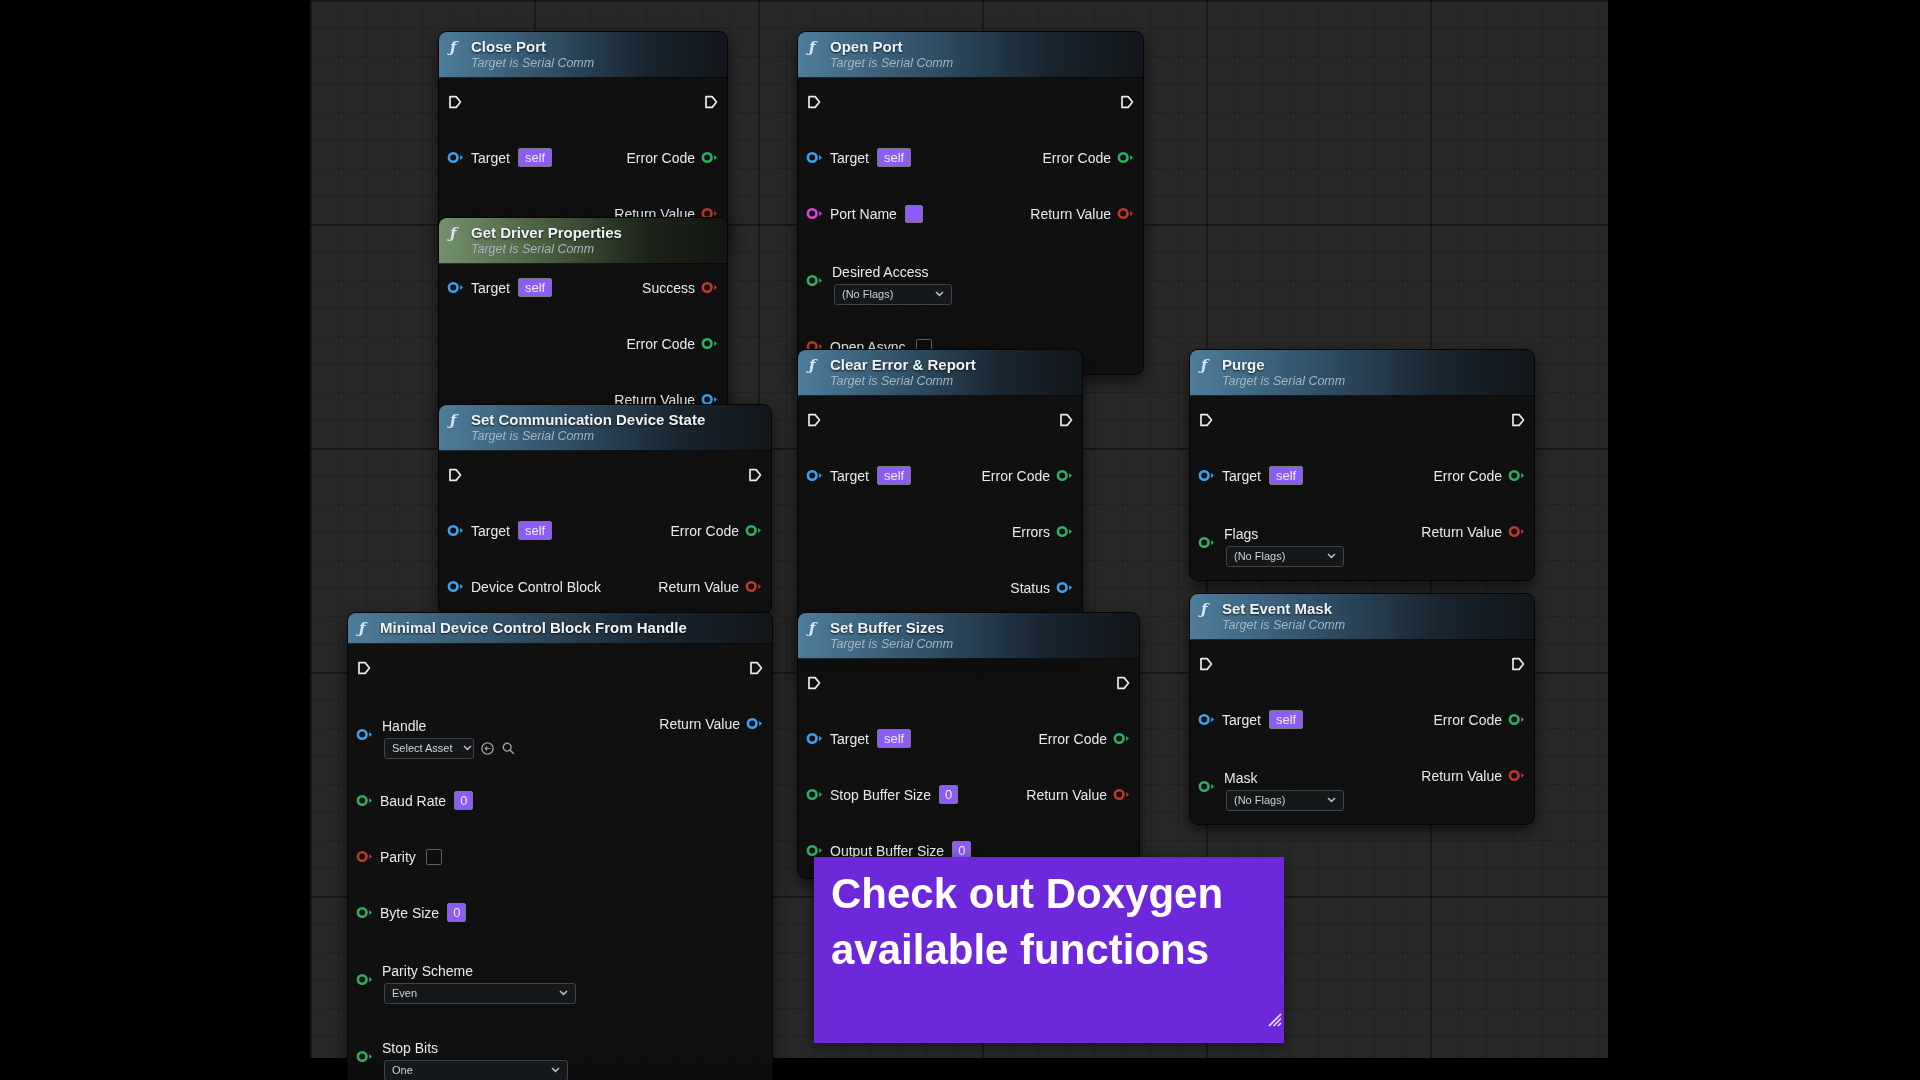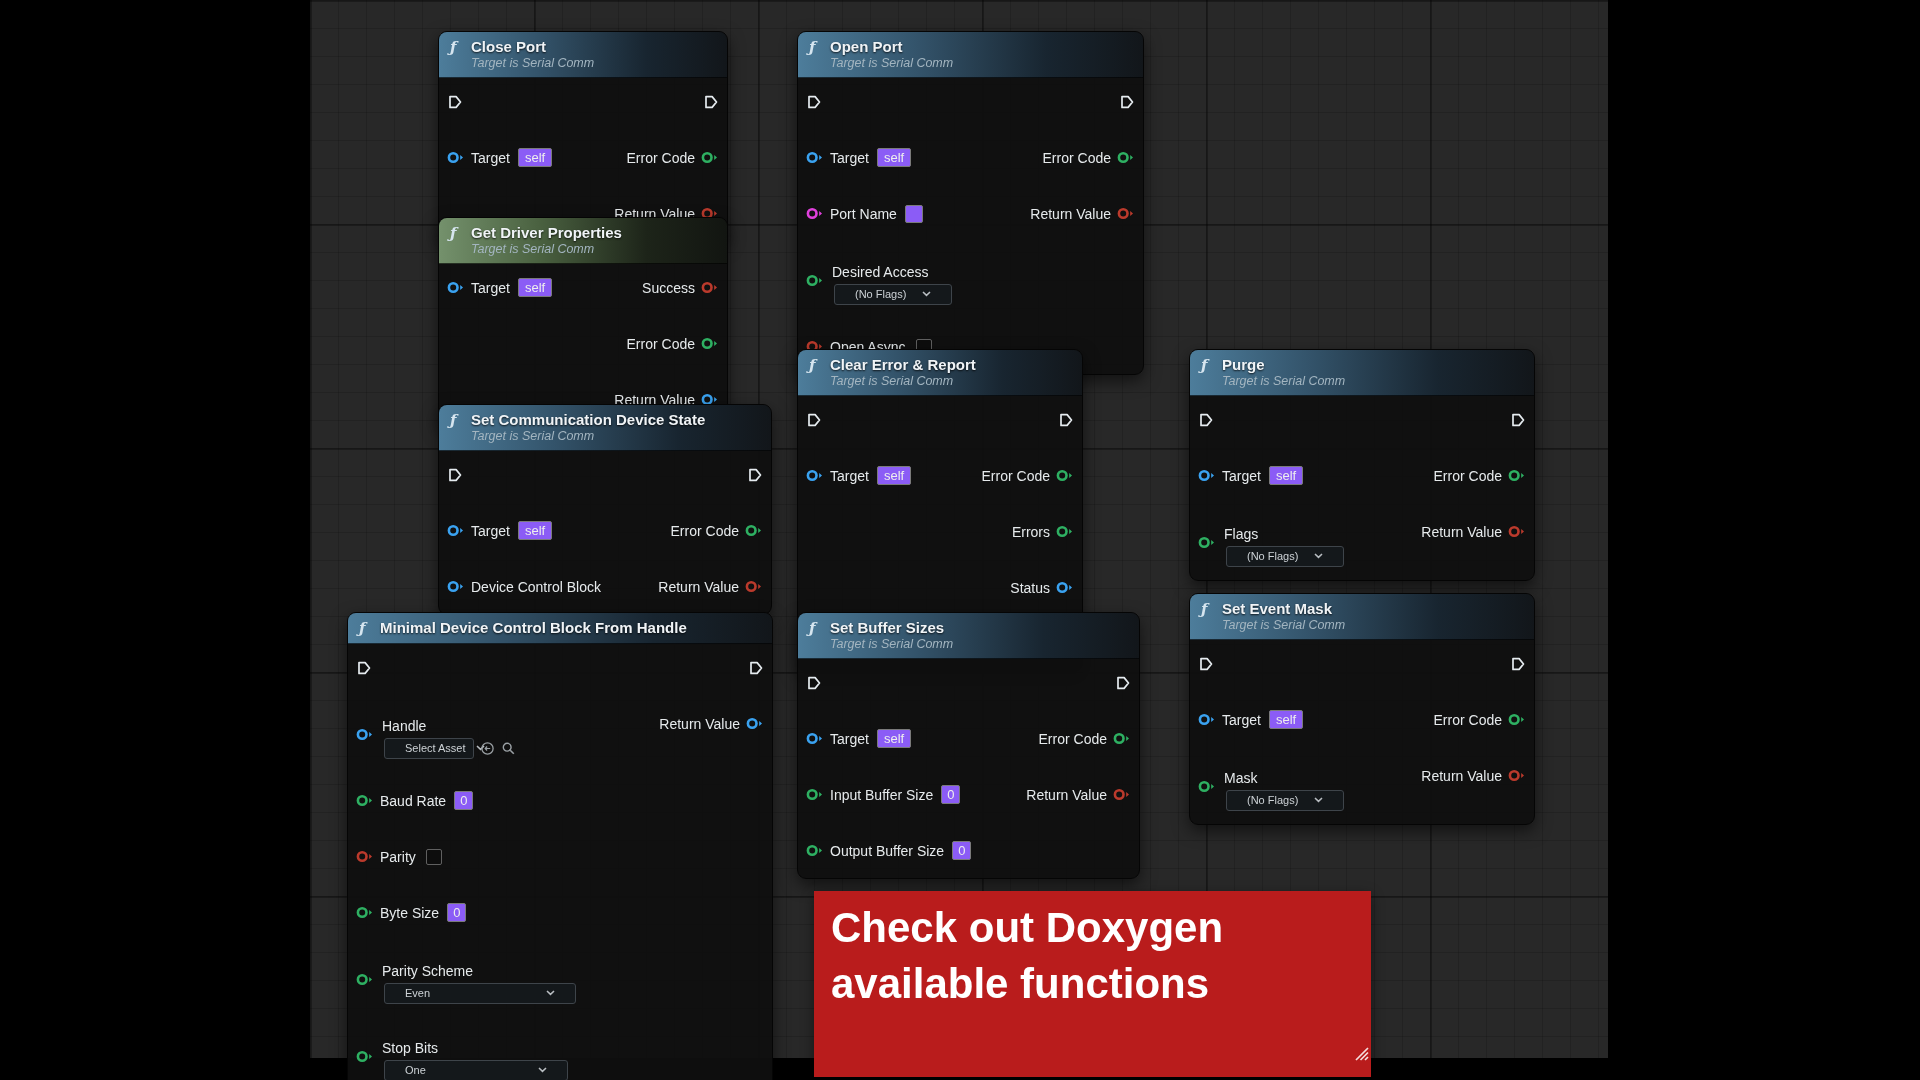--- a/index.html
+++ b/index.html
@@ -38,21 +38,21 @@
   .row.stacked{min-height:52px}
   .pin svg{display:block}
   .pin-label{font-size:14px;color:#e6eaec;margin:0 6px;white-space:nowrap}
   .stack{display:flex;flex-direction:column;gap:4px;margin-left:2px}
   .stack .pin-label{margin:8px 0 0 6px}
   .wrow{display:flex;align-items:center;gap:6px;margin-left:8px}
   .wg-text{display:inline-block;min-width:20px;height:19px;line-height:17px;background:#8b5cf6;border:1px solid #7a7a7a;border-radius:2px;color:#eee;font-size:13px;padding:0 6px;margin-left:2px}
   .wg-small{width:18px;min-width:18px;height:18px;padding:0}
   .wg-num{min-width:12px;padding:0 5px;text-align:center}
   .wg-check{display:inline-block;width:16px;height:16px;background:#0d0d0d;border:1px solid #606060;border-radius:2px;margin-left:4px}
-  .wg-drop{display:inline-flex;align-items:center;justify-content:space-between;height:21px;background:#14181b;border:1px solid #3e444a;border-radius:3px;padding:0 20px;font-size:11px;color:#cdd2d6;white-space:nowrap}
+  .wg-drop{display:inline-flex;align-items:center;justify-content:space-between;height:21px;background:#14181b;border:1px solid #3e444a;border-radius:3px;padding:0 7px;font-size:11px;color:#cdd2d6;white-space:nowrap}
   .wg-drop .chev{margin-left:10px;display:flex}
   .asset-icon{display:flex;align-items:center}
   .comment{position:absolute;color:#fff;font-weight:bold;font-size:42px;line-height:56px;padding:9px 0 0 17px;box-shadow:0 4px 12px rgba(0,0,0,.45)}
   .comment-line{white-space:nowrap}
   .resize{position:absolute;right:2px;bottom:2px;opacity:.85}
 </style>
 </head>
 <body>
 
 <div id="canvas"></div>
@@ -646,21 +646,21 @@
             <span class="pin-label">Target</span>
             <span class="wg-text">self</span>
           </div>
           <div class="row in">
             <span class="pin">
               <svg width="18" height="13" viewBox="0 0 18 13">
                 <circle cx="6.2" cy="6.5" r="4.3" fill="none" stroke="#2eb062" stroke-width="2.6"></circle>
                 <path d="M13.2 3.9 L16 6.5 L13.2 9.1 Z" fill="#2eb062"></path>
               </svg>
             </span>
-            <span class="pin-label">Input Buffer Size</span>
+            <span class="pin-label">Stop Buffer Size</span>
             <span class="wg-text wg-num">0</span>
           </div>
           <div class="row in">
             <span class="pin">
               <svg width="18" height="13" viewBox="0 0 18 13">
                 <circle cx="6.2" cy="6.5" r="4.3" fill="none" stroke="#2eb062" stroke-width="2.6"></circle>
                 <path d="M13.2 3.9 L16 6.5 L13.2 9.1 Z" fill="#2eb062"></path>
               </svg>
             </span>
             <span class="pin-label">Output Buffer Size</span>
@@ -765,20 +765,20 @@
             <span class="pin">
               <svg width="18" height="13" viewBox="0 0 18 13">
                 <circle cx="6.2" cy="6.5" r="4.3" fill="none" stroke="#bb3a2c" stroke-width="2.6"></circle>
                 <path d="M13.2 3.9 L16 6.5 L13.2 9.1 Z" fill="#bb3a2c"></path>
               </svg>
             </span>
           </div>
         </div>
       </div>
     </div>
-    <div class="comment" style="left: 814px; top: 857px; width: 557px; height: 186px; background: #b91c1c; margin-top: 34px;">
+    <div class="comment" style="left: 814px; top: 857px; width: 470px; height: 186px; background: #6d28d9;">
       <div class="comment-line">Check out Doxygen</div>
       <div class="comment-line">available functions</div>
       <div class="resize"><svg width="17" height="17" viewBox="0 0 17 17">
           <path d="M4 16 L16 4 M8.5 16 L16 8.5 M13 16 L16 13" stroke="#ffffff" stroke-width="1.7"></path>
         </svg></div>
     </div>
   </div>
 
 </body></html>

